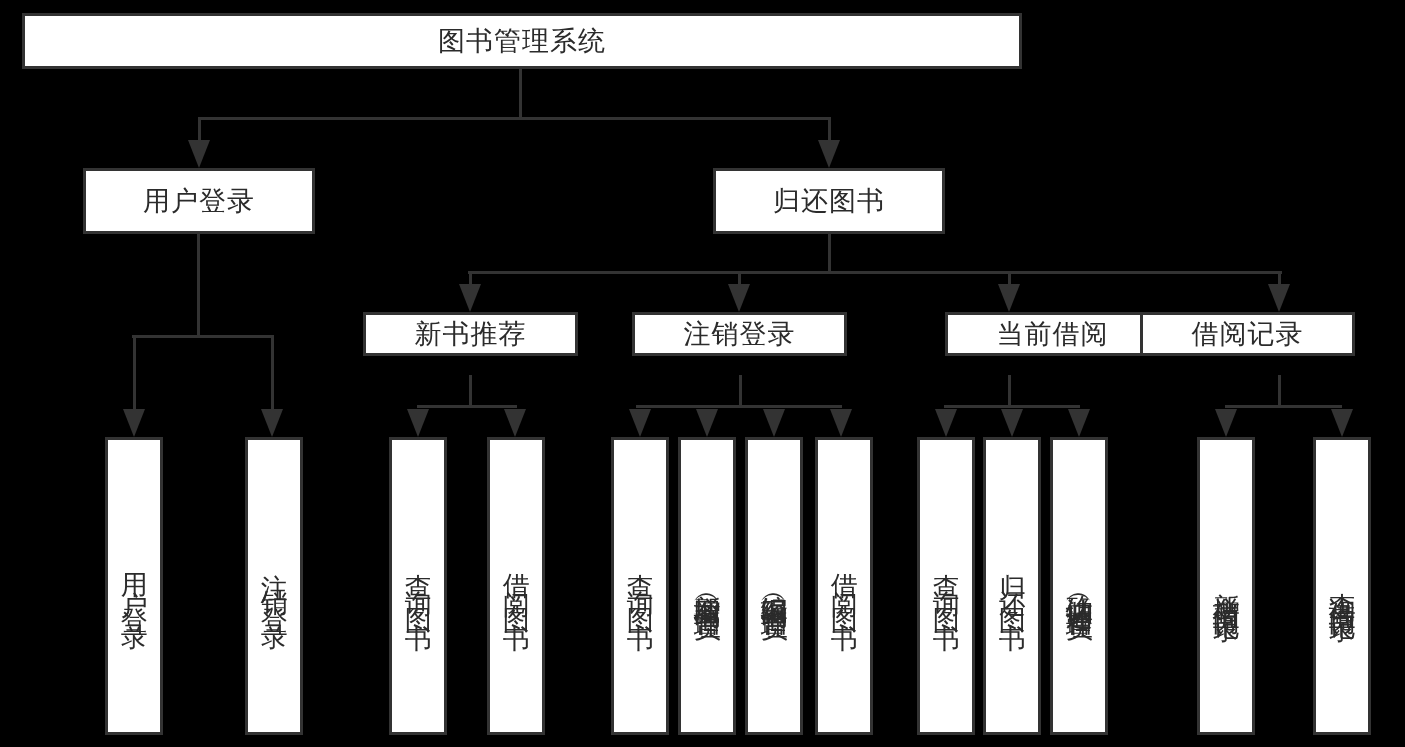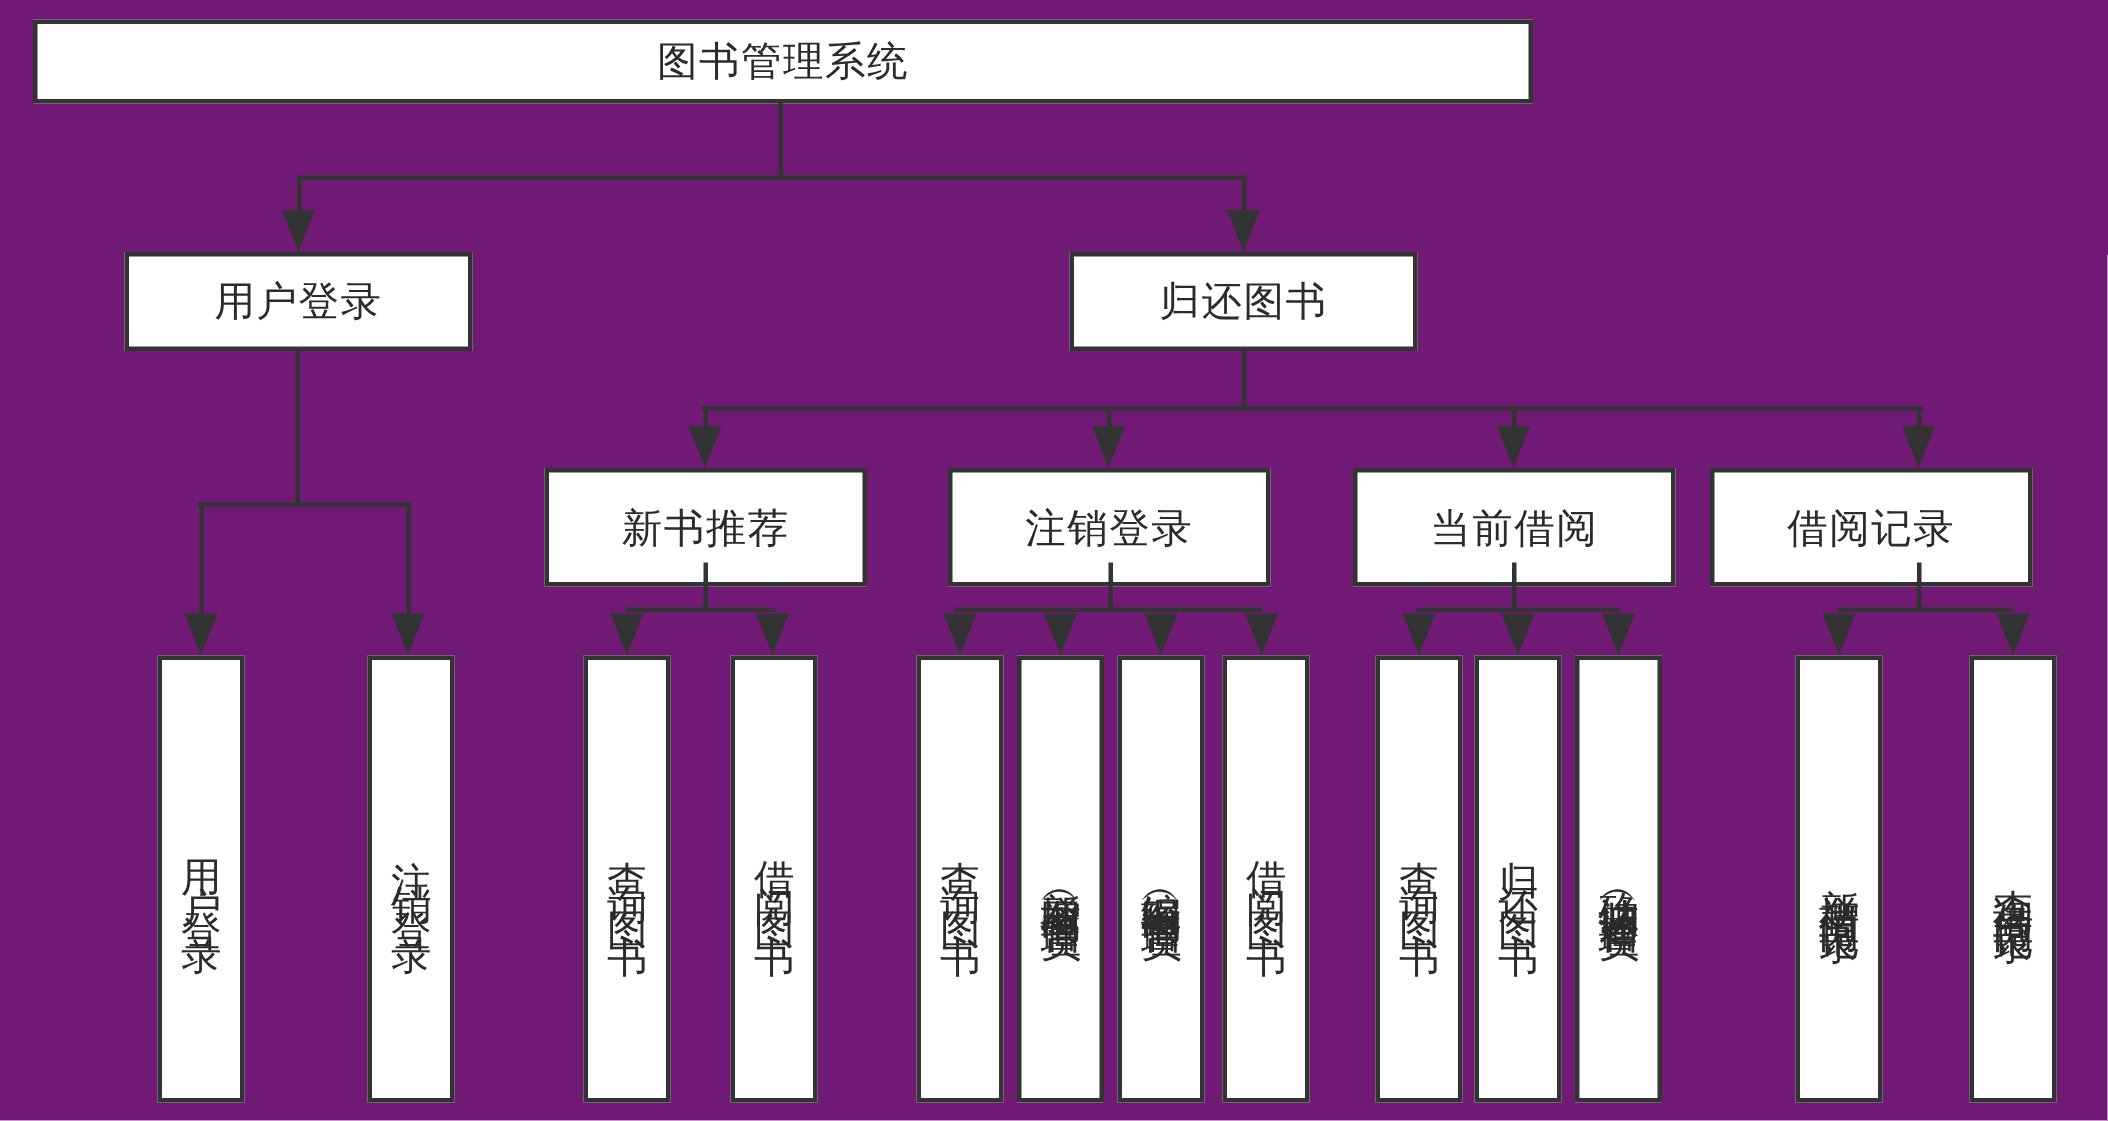--- a/index.html
+++ b/index.html
@@ -1,37 +1,37 @@
 <!DOCTYPE html>
 <html><head>
 <meta charset="utf-8">
 <style>
   html, body { margin: 0; padding: 0; background: #ffffff; }
   #stage {
     position: relative;
     width: 1405px;
     height: 747px;
-    background: #701a75;
+    background: #000000;
     font-family: "Liberation Sans", sans-serif;
     overflow: hidden;
   }
   .box {
     position: absolute;
     box-sizing: border-box;
     border: 3px solid #333333;
     background: #ffffff;
     color: #2b2b2b;
     display: flex;
     align-items: center;
     justify-content: center;
   }
   .box.h { font-size: 27px; letter-spacing: 1px; }
   .box.root  { left: 22px;  top: 13px;  width: 1000px; height: 56px; }
   .box.lvl1  { top: 168px; width: 232px; height: 66px; }
-  .box.lvl2  { top: 312px; width: 215px; height: 79px; }
+  .box.lvl2  { top: 312px; width: 215px; height: 44px; }
   .box.leaf  { top: 437px; width: 58px;  height: 298px; }
   .box.leaf span {
     writing-mode: vertical-rl;
     line-height: 1.05;
     font-size: 27px;
     white-space: nowrap;
   }
   .box.leaf span.vt4 { letter-spacing: 17px; }
   .box.leaf span.vt6 { letter-spacing: 5px; }
   .box.leaf span.vt9 { letter-spacing: 3px; }
@@ -83,21 +83,21 @@
   <div class="ahead" style="left:459px;  top:284px;"></div>
   <div class="cline" style="left:738px;  top:271px; width:3px;   height:16px;"></div>
   <div class="ahead" style="left:728px;  top:284px;"></div>
   <div class="cline" style="left:1008px; top:271px; width:3px;   height:16px;"></div>
   <div class="ahead" style="left:998px;  top:284px;"></div>
   <div class="cline" style="left:1278px; top:271px; width:3px;   height:16px;"></div>
   <div class="ahead" style="left:1268px; top:284px;"></div>
 
   <div class="box h lvl2" style="left:363px;">新书推荐</div>
   <div class="box h lvl2" style="left:632px;">注销登录</div>
-  <div class="box h lvl2" style="left:902px;">当前借阅</div>
+  <div class="box h lvl2" style="left:945px;">当前借阅</div>
   <div class="box h lvl2" style="left:1140px;">借阅记录</div>
 
   <div class="cline" style="left:469px; top:375px; width:3px;   height:33px;"></div>
   <div class="cline" style="left:417px; top:405px; width:100px; height:3px;"></div>
   <div class="ahead" style="left:407px; top:409px;"></div>
   <div class="ahead" style="left:504px; top:409px;"></div>
 
   <div class="cline" style="left:739px; top:375px; width:3px;   height:33px;"></div>
   <div class="cline" style="left:636px; top:405px; width:206px; height:3px;"></div>
   <div class="ahead" style="left:629px; top:409px;"></div>

